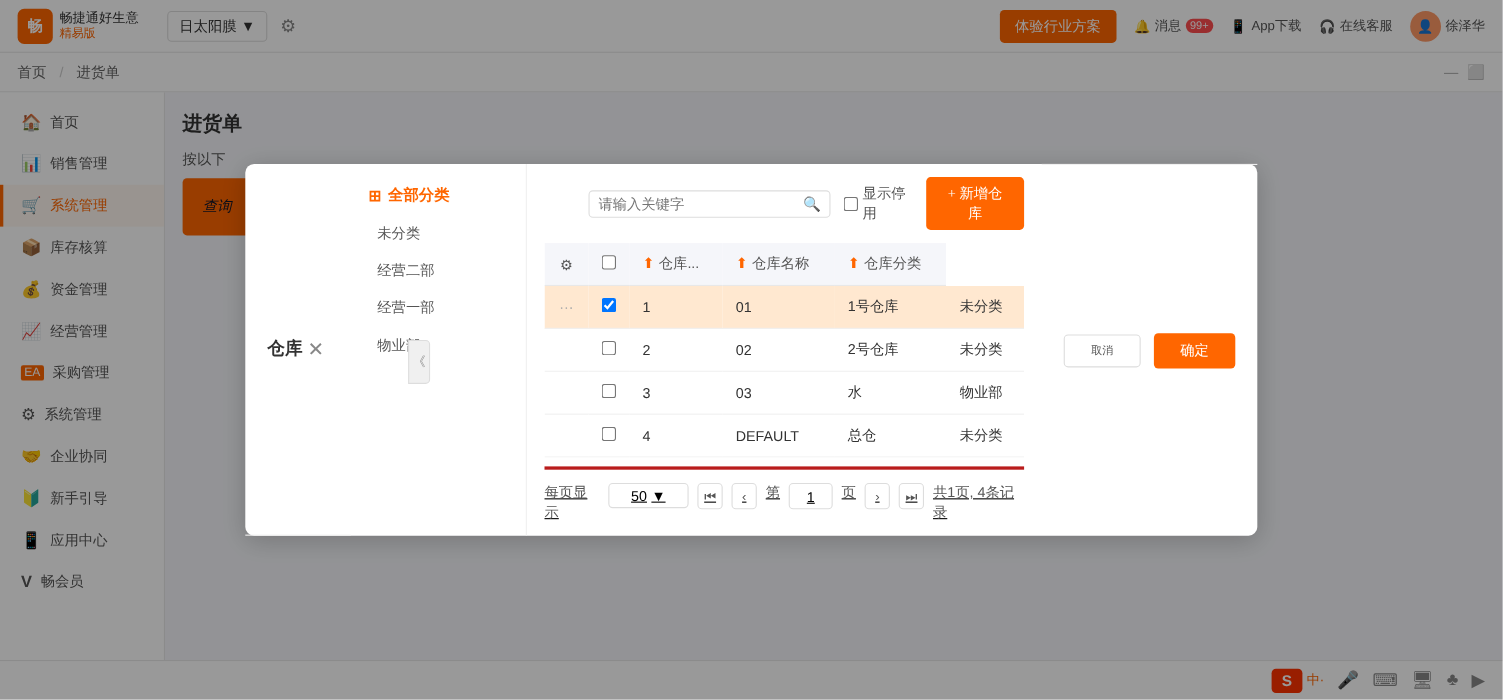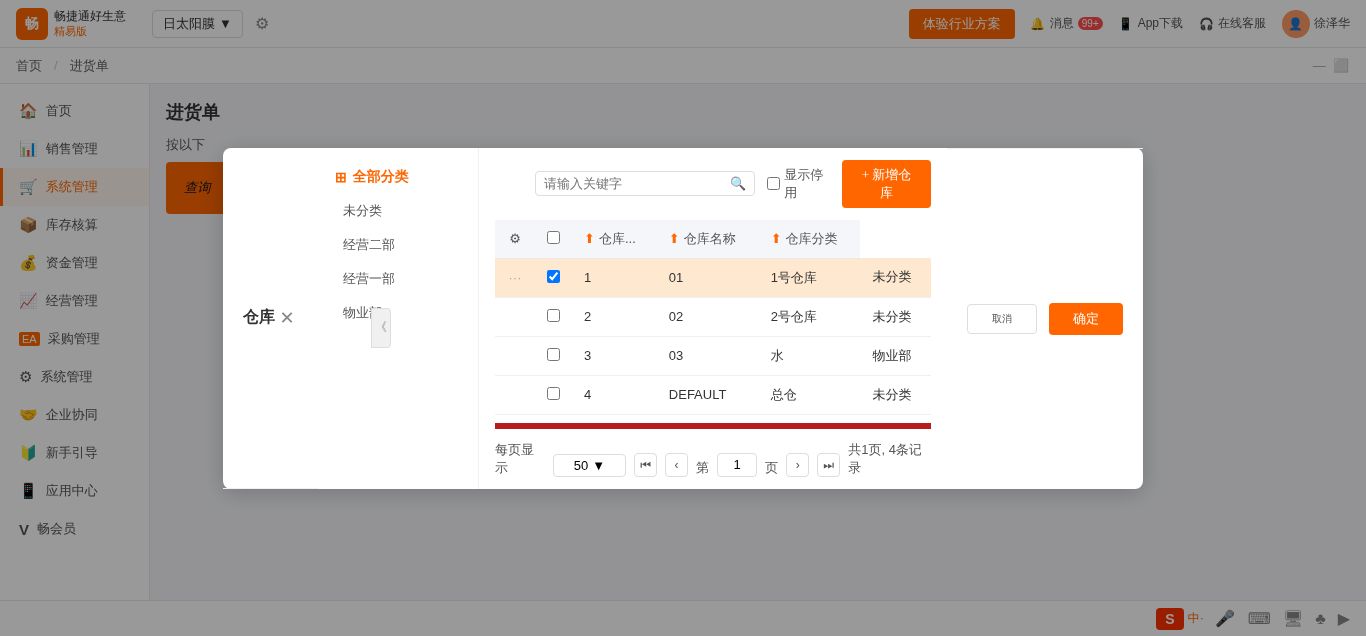--- a/index.html
+++ b/index.html
@@ -285,25 +285,26 @@
       font-size: 13px;
       color: #333;
     }
     .th-gear { width: 40px; text-align: center; }
     .th-check { width: 36px; text-align: center; }
     .td-center { text-align: center; }
     .sort-icon { color: #ff6600; margin-right: 4px; }
 
     
     .modal-pagination {
-      display: flex; align-items: flex-end; justify-content: center;
+      display: flex; align-items: flex-start; justify-content: center;
       padding: 12px 0 0;
       gap: 8px;
-      border-top: 6px solid #b91c1c;
+      border-top: 3px solid #b91c1c;
       margin-top: 8px;
+      text-decoration: underline;
     }
     .page-label { color: #555; font-size: 13px; }
     .page-select {
       display: flex; align-items: center; gap: 4px;
       border: 1px solid #ddd; border-radius: 4px;
       padding: 3px 20px; font-size: 13px;
     }
     .page-btn {
       width: 24px; height: 24px;
       border: 1px solid #ddd; border-radius: 4px;

